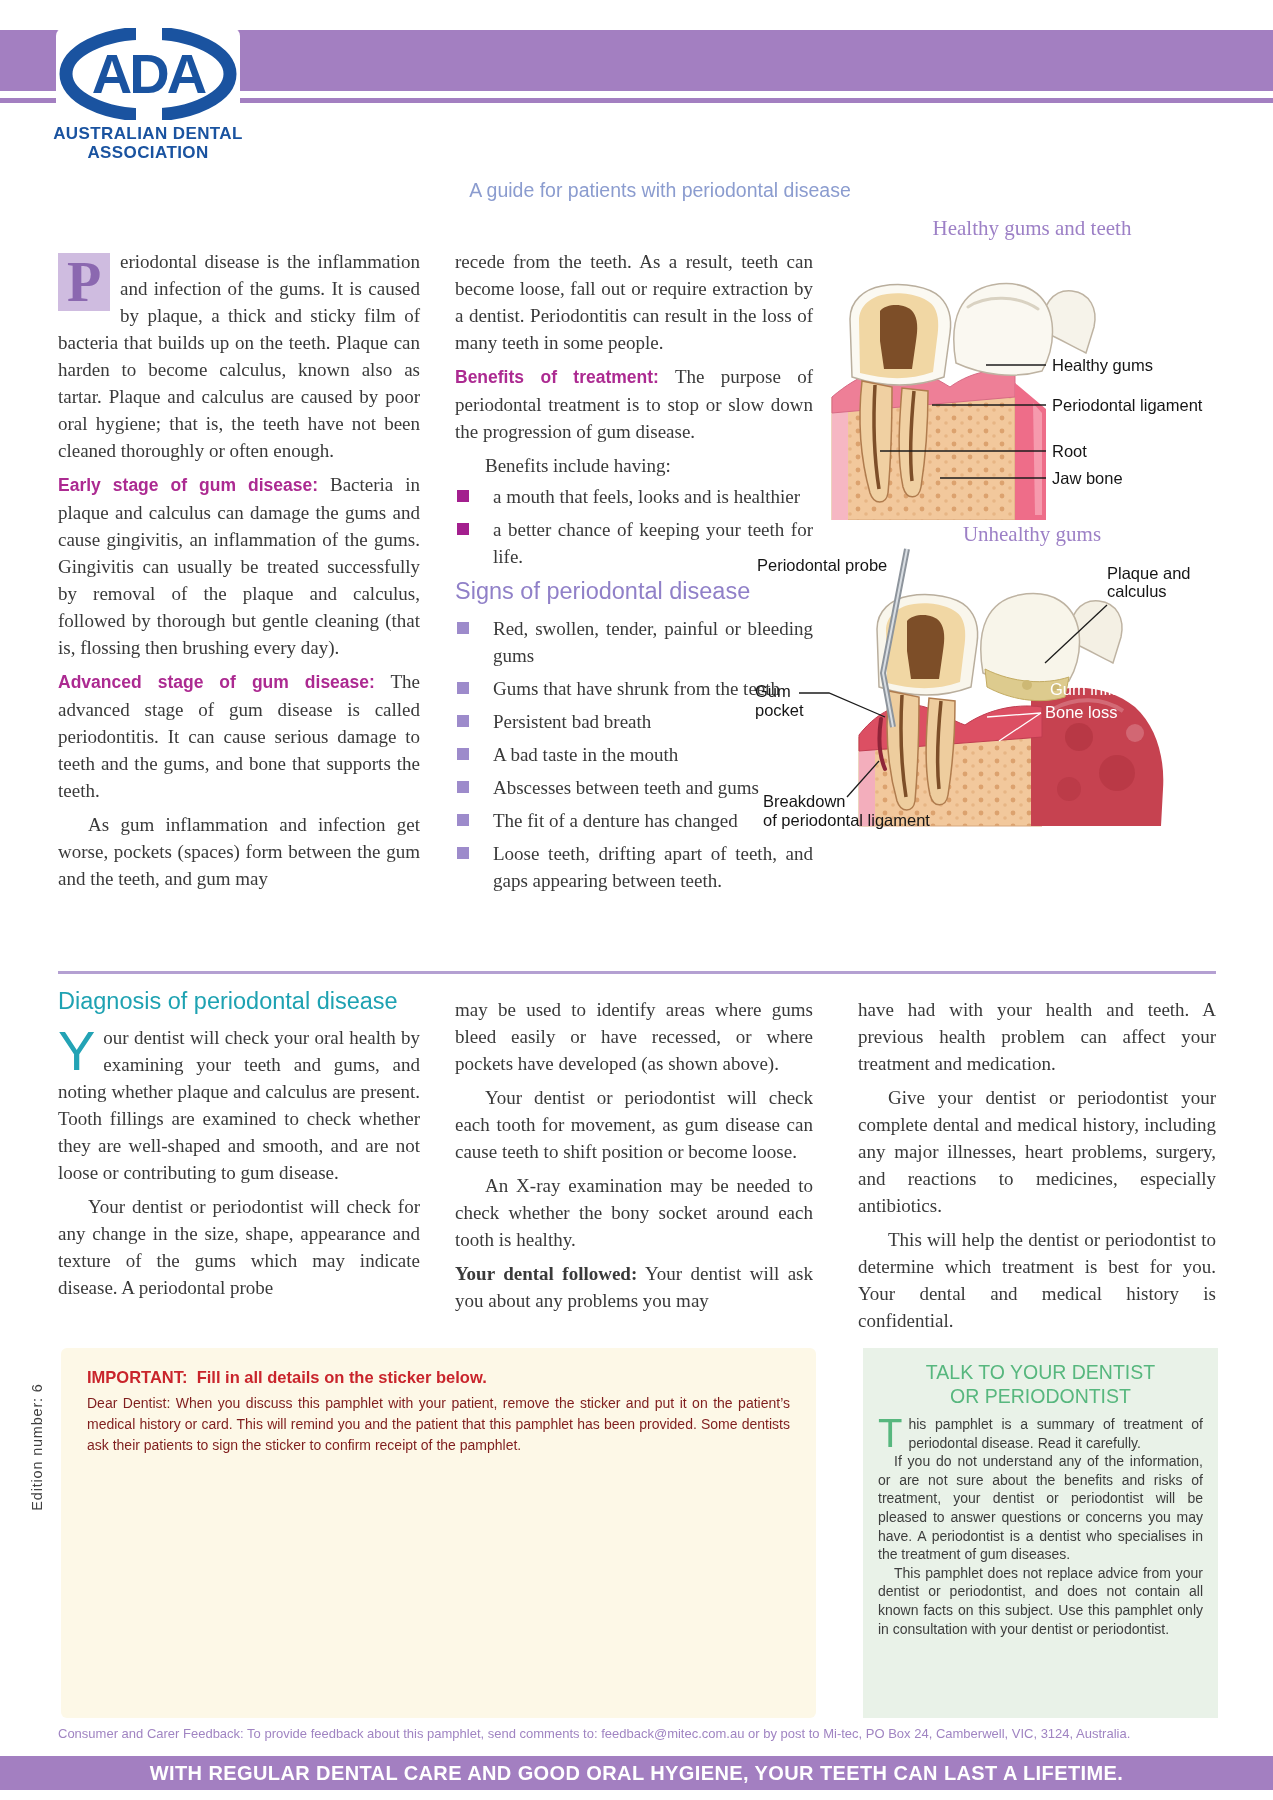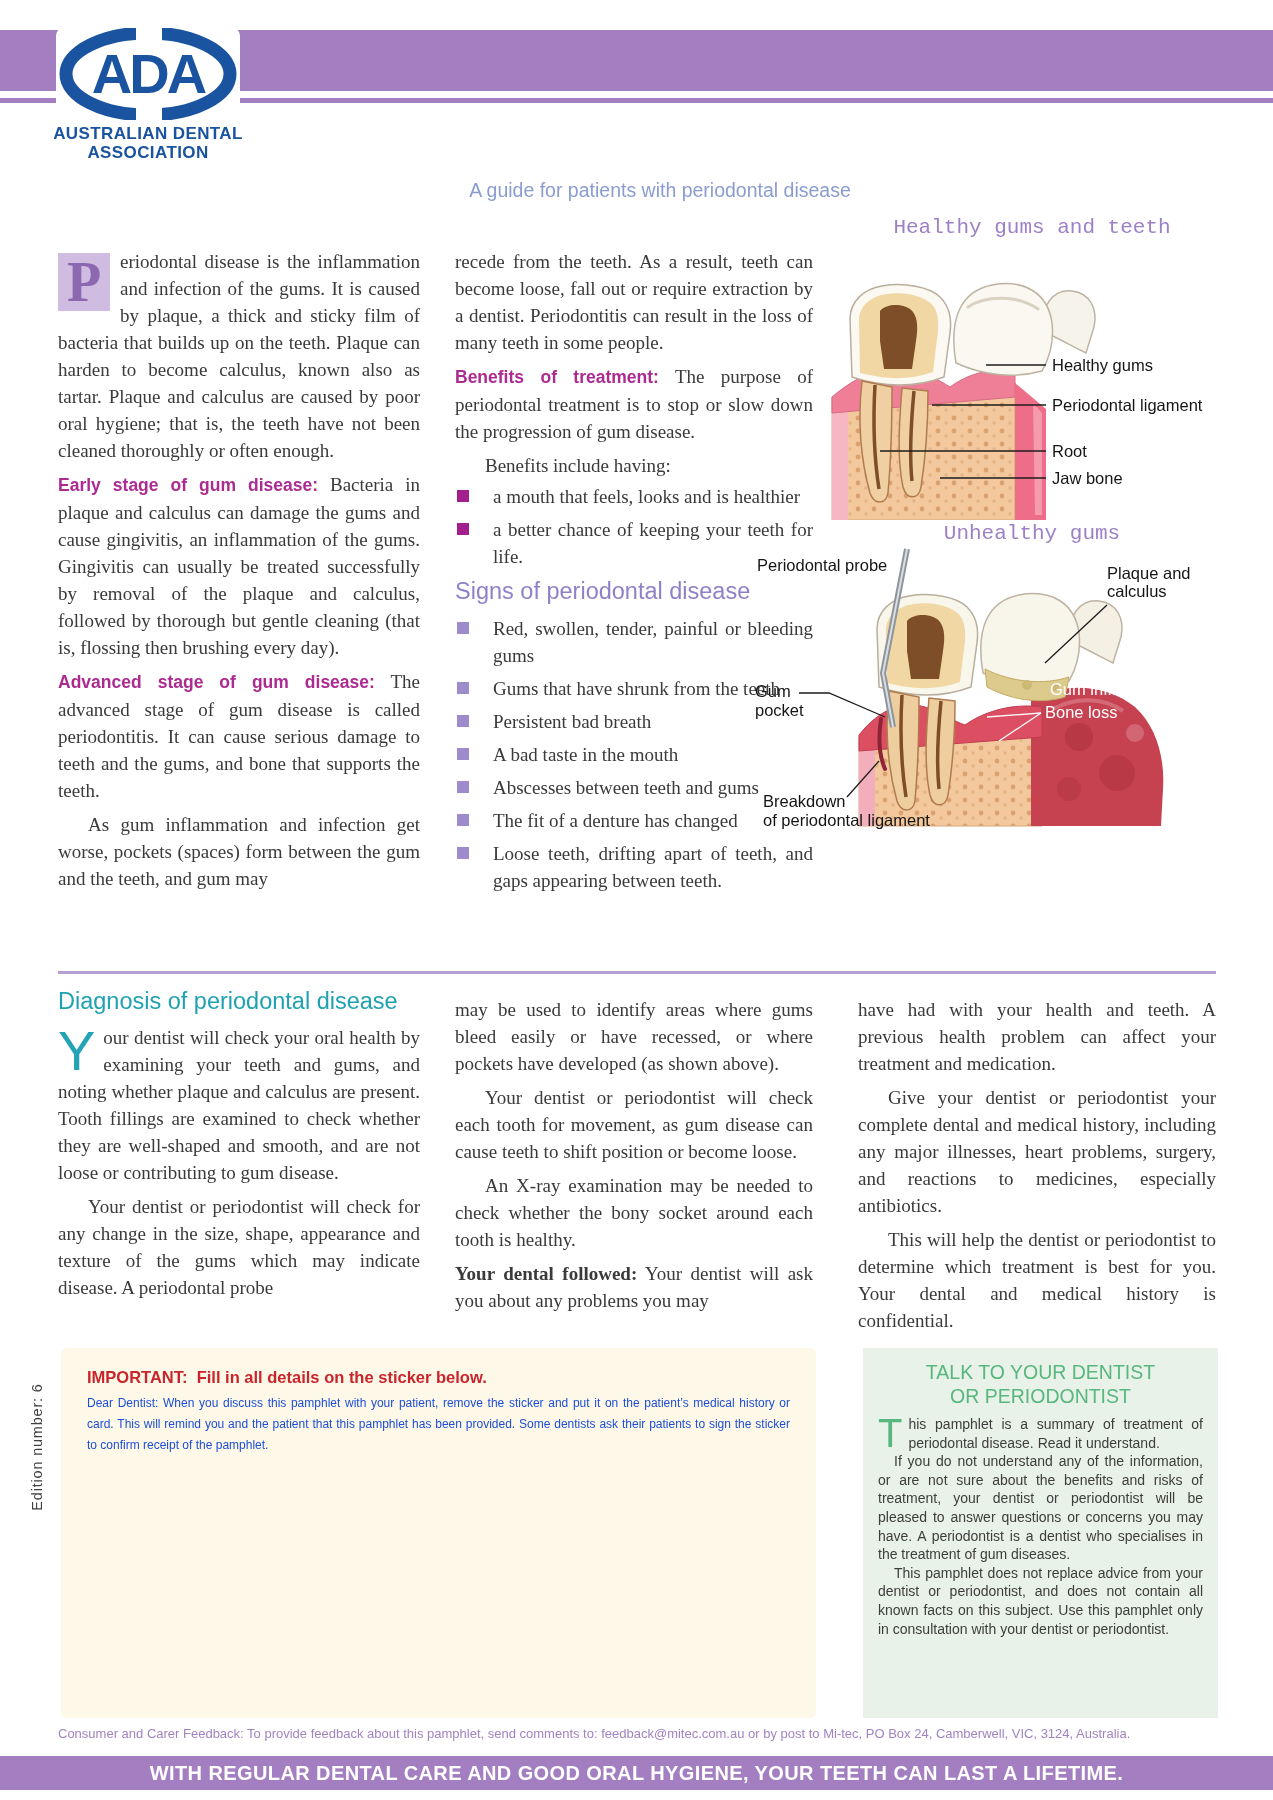--- a/index.html
+++ b/index.html
@@ -20,21 +20,21 @@
                    font-family:"Liberation Sans", sans-serif; font-size:19.5px; color:#8b9ccf; }
 
   
   .col { position:absolute; font-size:19px; line-height:27px; color:#3a3a3a; text-align:justify; }
   .col p { margin:0 0 7px 0; }
   .ind { text-indent:30px; }
   .lead { font-family:"Liberation Sans", sans-serif; font-weight:bold; font-size:17.5px; color:#ac2a91; }
   .sbold { font-weight:bold; }
   .h-sans { font-family:"Liberation Sans", sans-serif; font-weight:normal; }
   .h-signs { font-size:23.5px; color:#9080c8; margin:1px 0 10px 0; }
-  .h-diag { position:absolute; font-family:Liberation Mono, monospace; font-size:21px;
+  .h-diag { position:absolute; font-family:Liberation Serif, serif; font-size:21px;
             color:#9d80c6; width:368px; left:848px; text-align:center; }
   .h-diagnosis { font-size:23.5px; color:#1ea2b2; margin:0 0 9px 0; }
 
   .dc-p { float:left; width:52px; height:58px; background:#cfbce0; color:#8b68b0;
           font-family:"Liberation Serif", serif; font-weight:bold; font-size:56px; line-height:58px;
           text-align:center; margin:5px 10px 2px 0; }
   .dc-y { float:left; color:#23a3b5; font-family:"Liberation Sans", sans-serif;
           font-size:56px; line-height:46px; margin:4px 8px 0 0; }
   .dc-t { float:left; color:#57b77e; font-family:"Liberation Sans", sans-serif;
           font-size:40px; line-height:33px; margin:2px 6px 0 0; }
@@ -47,22 +47,22 @@
 
   .divider { position:absolute; left:58px; top:971px; width:1158px; height:3px; background:#b4a0d2; }
 
   svg text { font-family:"Liberation Sans", sans-serif; }
 
   
   .imp-box { position:absolute; left:61px; top:1348px; width:755px; height:370px;
              background:#fdf8e7; border-radius:6px; box-sizing:border-box; padding:20px 26px; }
   .imp-line { font-family:"Liberation Sans", sans-serif; font-weight:bold; font-size:16.5px;
               color:#c9252c; margin-bottom:6px; }
-  .imp-body { font-family:"Liberation Sans", sans-serif; font-size:12px; line-height:21px;
-              color:#1d4ed8; text-align:justify; }
+  .imp-body { font-family:"Liberation Sans", sans-serif; font-size:14px; line-height:21px;
+              color:#7f1d1d; text-align:justify; }
 
   .talk-box { position:absolute; left:863px; top:1348px; width:355px; height:370px;
               background:#e9f2e8; box-sizing:border-box; padding:12px 15px; }
   .talk-head { text-align:center; font-family:"Liberation Sans", sans-serif; font-size:19.5px;
                line-height:24px; color:#57b77e; margin-bottom:7px; }
   .talk-box p { margin:0; font-family:"Liberation Sans", sans-serif; font-size:14px;
                 line-height:18.6px; color:#3d3d3d; text-align:justify; }
   .talk-box p.ind2 { text-indent:16px; }
 
   .edition { position:absolute; left:-72px; top:1438px; width:220px; height:18px;
@@ -247,21 +247,21 @@
   <div class="imp-box">
     <div class="imp-line"><span>IMPORTANT:</span>&nbsp; <span>Fill in all details on the sticker below.</span></div>
     <div class="imp-body">Dear Dentist: When you discuss this pamphlet with your patient, remove the sticker and put it on the patient’s medical history or card. This will remind you and the patient that this pamphlet has been provided. Some dentists ask their patients to sign the sticker to confirm receipt of the pamphlet.</div>
   </div>
 
   <div class="talk-box">
     <div class="talk-head">
       <div>TALK TO YOUR DENTIST</div>
       <div>OR PERIODONTIST</div>
     </div>
-    <p><span class="dc-t">T</span><span>his pamphlet is a summary of treatment of periodontal disease. Read it understand.</span></p>
+    <p><span class="dc-t">T</span><span>his pamphlet is a summary of treatment of periodontal disease. Read it carefully.</span></p>
     <p class="ind2">If you do not understand any of the information, or are not sure about the benefits and risks of treatment, your dentist or periodontist will be pleased to answer questions or concerns you may have. A periodontist is a dentist who specialises in the treatment of gum diseases.</p>
     <p class="ind2">This pamphlet does not replace advice from your dentist or periodontist, and does not contain all known facts on this subject. Use this pamphlet only in consultation with your dentist or periodontist.</p>
   </div>
 
   <div class="edition">Edition number: 6</div>
   <div class="feedback">Consumer and Carer Feedback: To provide feedback about this pamphlet, send comments to: feedback@mitec.com.au or by post to Mi-tec, PO Box 24, Camberwell, VIC, 3124, Australia.</div>
   <div class="bar">
     <div class="bar-text">WITH REGULAR DENTAL CARE AND GOOD ORAL HYGIENE, YOUR TEETH CAN LAST A LIFETIME.</div>
   </div>
 

